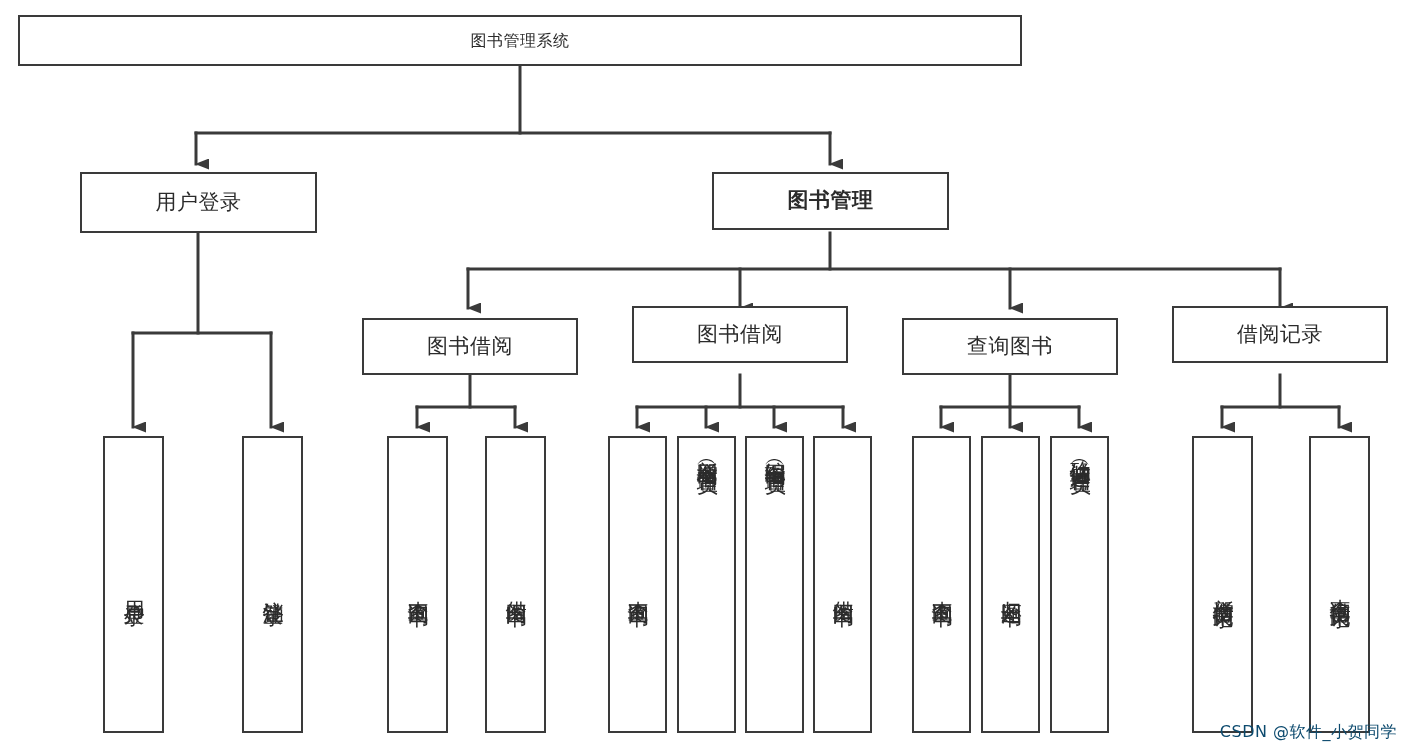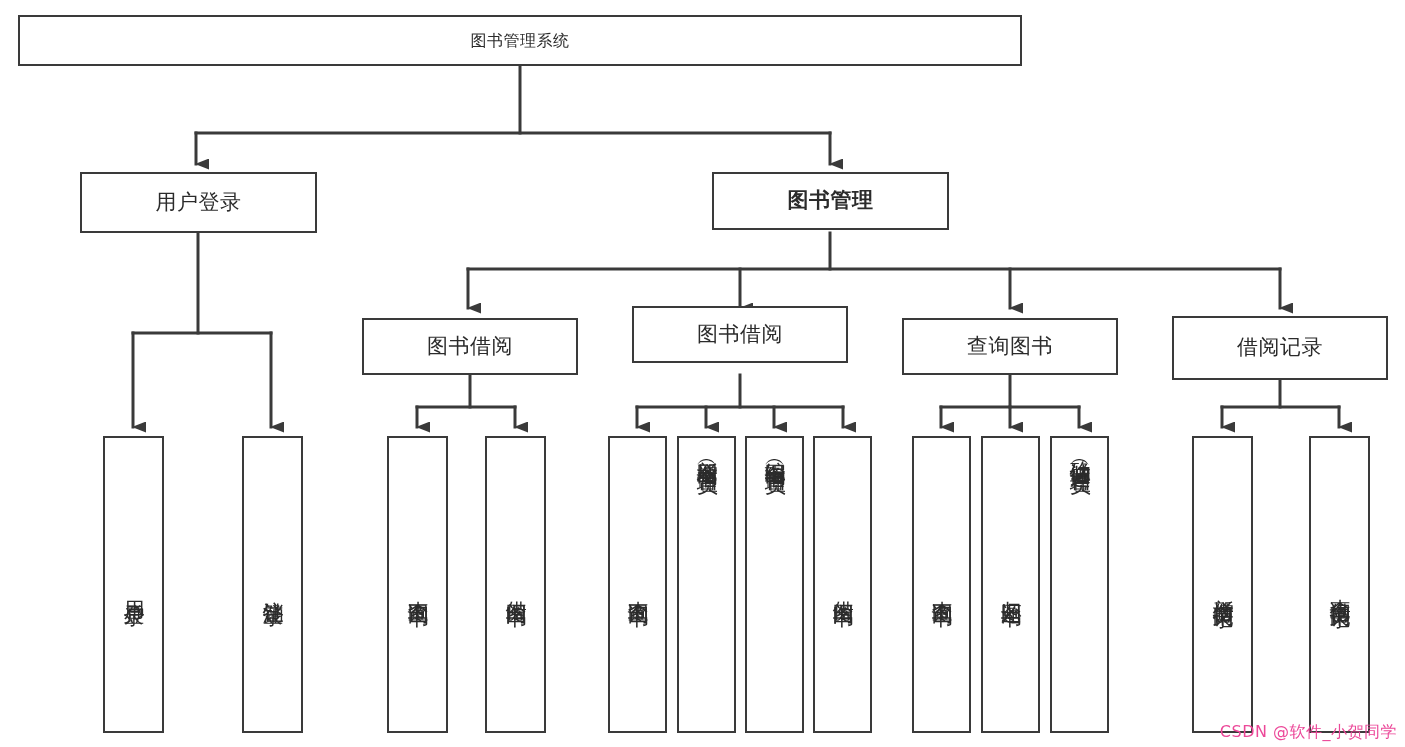--- a/index.html
+++ b/index.html
@@ -62,21 +62,21 @@
     white-space: nowrap;
   }
   .node.vert.mid .label {
     align-self: center;
   }
   #watermark {
     position: absolute;
     right: 8px;
     bottom: 4px;
     font-size: 16px;
-    color: #ec4899;
+    color: #0c4a6e;
     letter-spacing: 0.5px;
     white-space: nowrap;
   }
 </style>
 </head>
 <body>
 
 <div id="diagram-root">
 
   <svg id="connector-layer" viewBox="0 0 1405 747" width="1405" height="747" xmlns="http://www.w3.org/2000/svg">
@@ -142,21 +142,21 @@
 
   <div class="node horiz" style="left:362px; top:318px; width:216px; height:57px;">
     <span class="label">图书借阅</span>
   </div>
   <div class="node horiz" style="left:632px; top:306px; width:216px; height:57px;">
     <span class="label">图书借阅</span>
   </div>
   <div class="node horiz" style="left:902px; top:318px; width:216px; height:57px;">
     <span class="label">查询图书</span>
   </div>
-  <div class="node horiz" style="left:1172px; top:316px; width:216px; height:64px;">
+  <div class="node horiz" style="left:1172px; top:306px; width:216px; height:57px;">
     <span class="label">借阅记录</span>
   </div>
 
   <div class="node vert mid" style="left:103px; top:436px; width:61px; height:297px;">
     <span class="label">用户登录</span>
   </div>
   <div class="node vert mid" style="left:242px; top:436px; width:61px; height:297px;">
     <span class="label">注销登录</span>
   </div>
 

